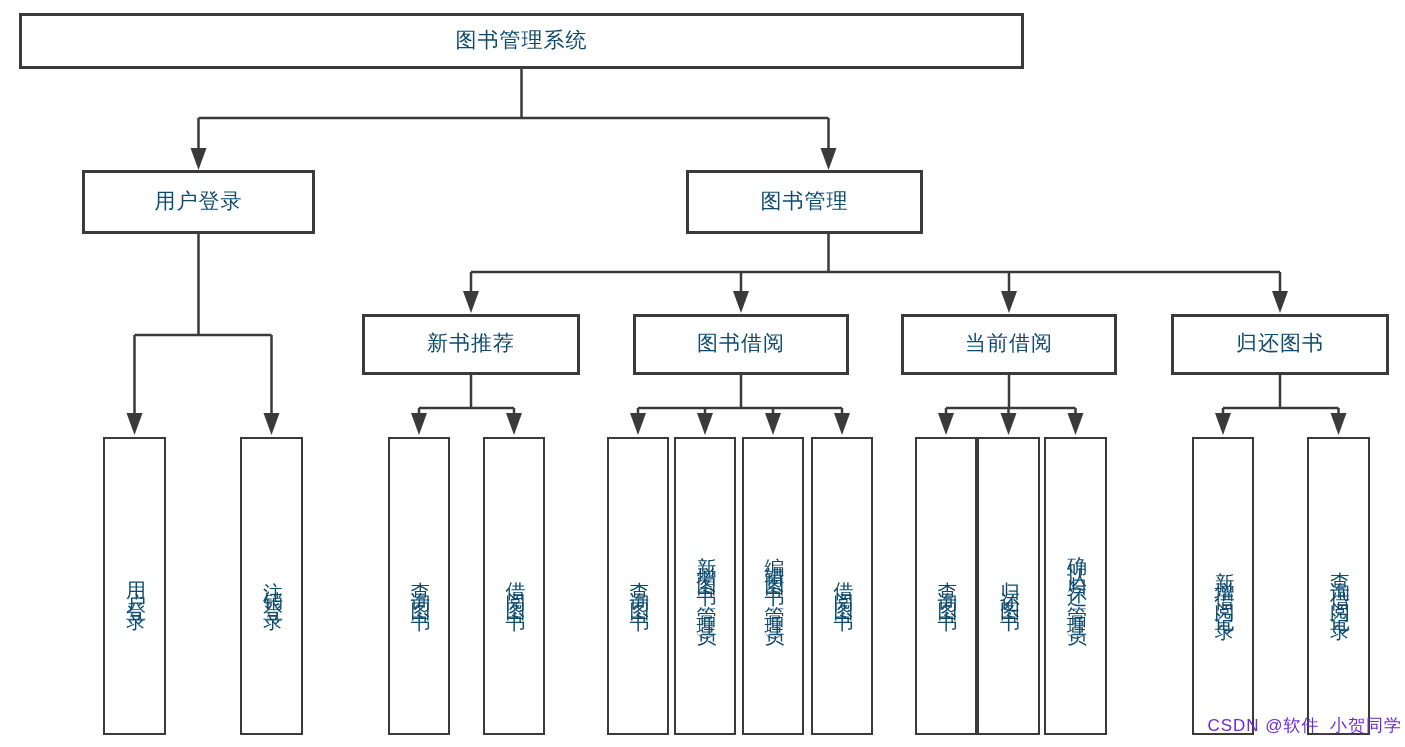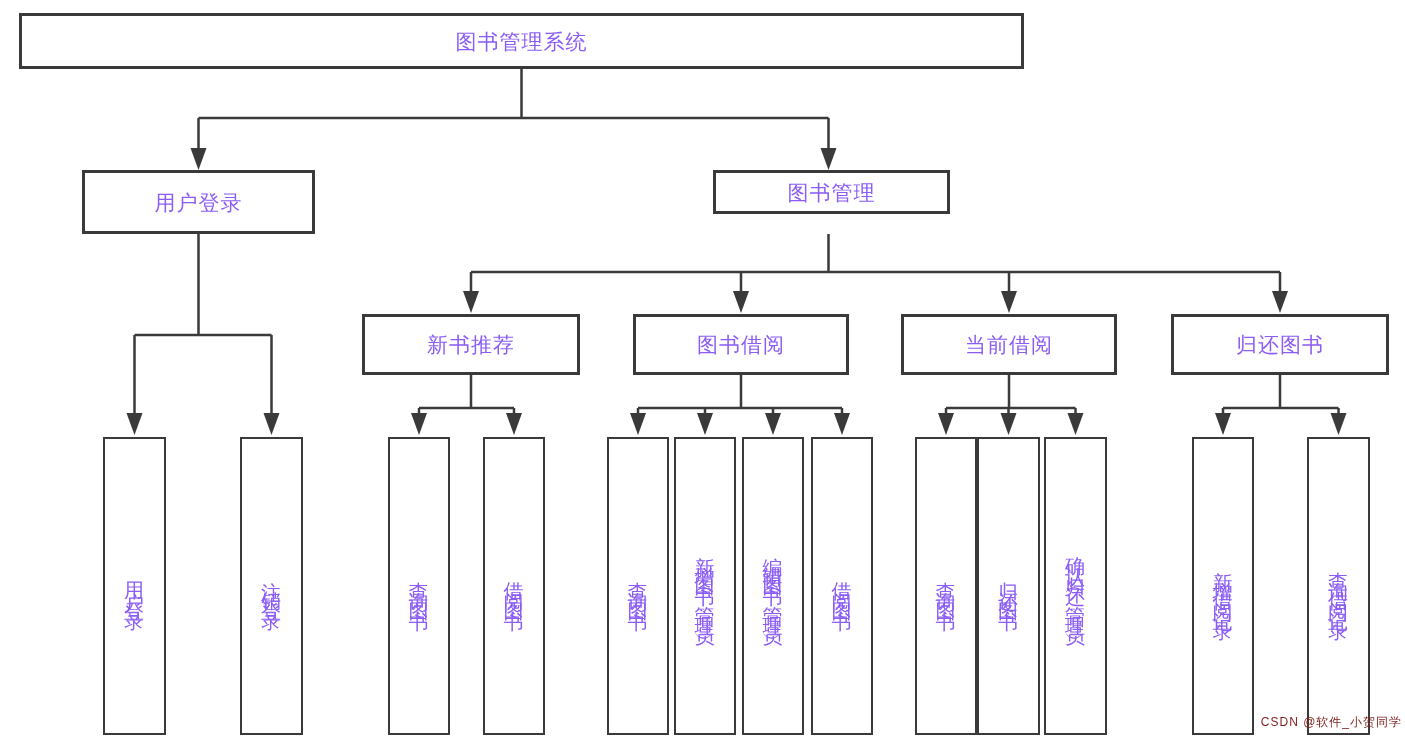--- a/index.html
+++ b/index.html
@@ -23,21 +23,22 @@
     height: 747px;
   }
   .box {
     position: absolute;
     box-sizing: border-box;
     background: #ffffff;
     border: 3px solid #3a3a3a;
     display: flex;
     align-items: center;
     justify-content: center;
-    color: #8b5cf6;
+    color: #0c4a6e;
+    font-family: Liberation Mono, monospace;
   }
   .box.h span {
     font-size: 21px;
     letter-spacing: 1px;
     white-space: nowrap;
     line-height: 1;
   }
   .box.v {
     border-width: 2px;
   }
@@ -46,22 +47,22 @@
     text-orientation: mixed;
     font-size: 20px;
     letter-spacing: 10px;
     line-height: 1;
     white-space: nowrap;
   }
   #watermark {
     position: absolute;
     right: 3px;
     top: 714px;
-    font-size: 12px;
-    color: #7f1d1d;
+    font-size: 17px;
+    color: #6d28d9;
     letter-spacing: 1px;
     white-space: nowrap;
     z-index: 5;
   }
 </style>
 </head>
 <body>
 
 <div id="canvas">
 
@@ -105,21 +106,21 @@
     </g>
   </svg>
 
   <div class="box h" style="left:19px;top:13px;width:1005px;height:56px">
     <span>图书管理系统</span>
   </div>
 
   <div class="box h" style="left:82px;top:170px;width:233px;height:64px">
     <span>用户登录</span>
   </div>
-  <div class="box h" style="left:713px;top:170px;width:237px;height:44px">
+  <div class="box h" style="left:686px;top:170px;width:237px;height:64px">
     <span>图书管理</span>
   </div>
 
   <div class="box h" style="left:362px;top:314px;width:218px;height:61px">
     <span>新书推荐</span>
   </div>
   <div class="box h" style="left:901px;top:314px;width:216px;height:61px">
     <span>当前借阅</span>
   </div>
   <div class="box h" style="left:633px;top:314px;width:216px;height:61px">

